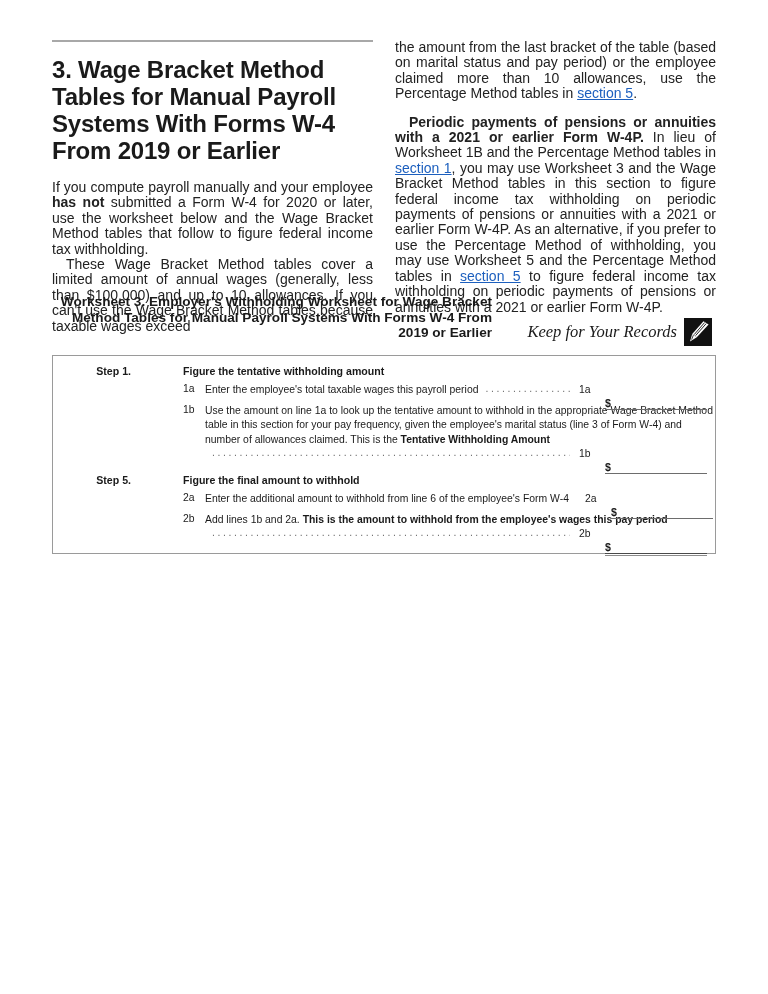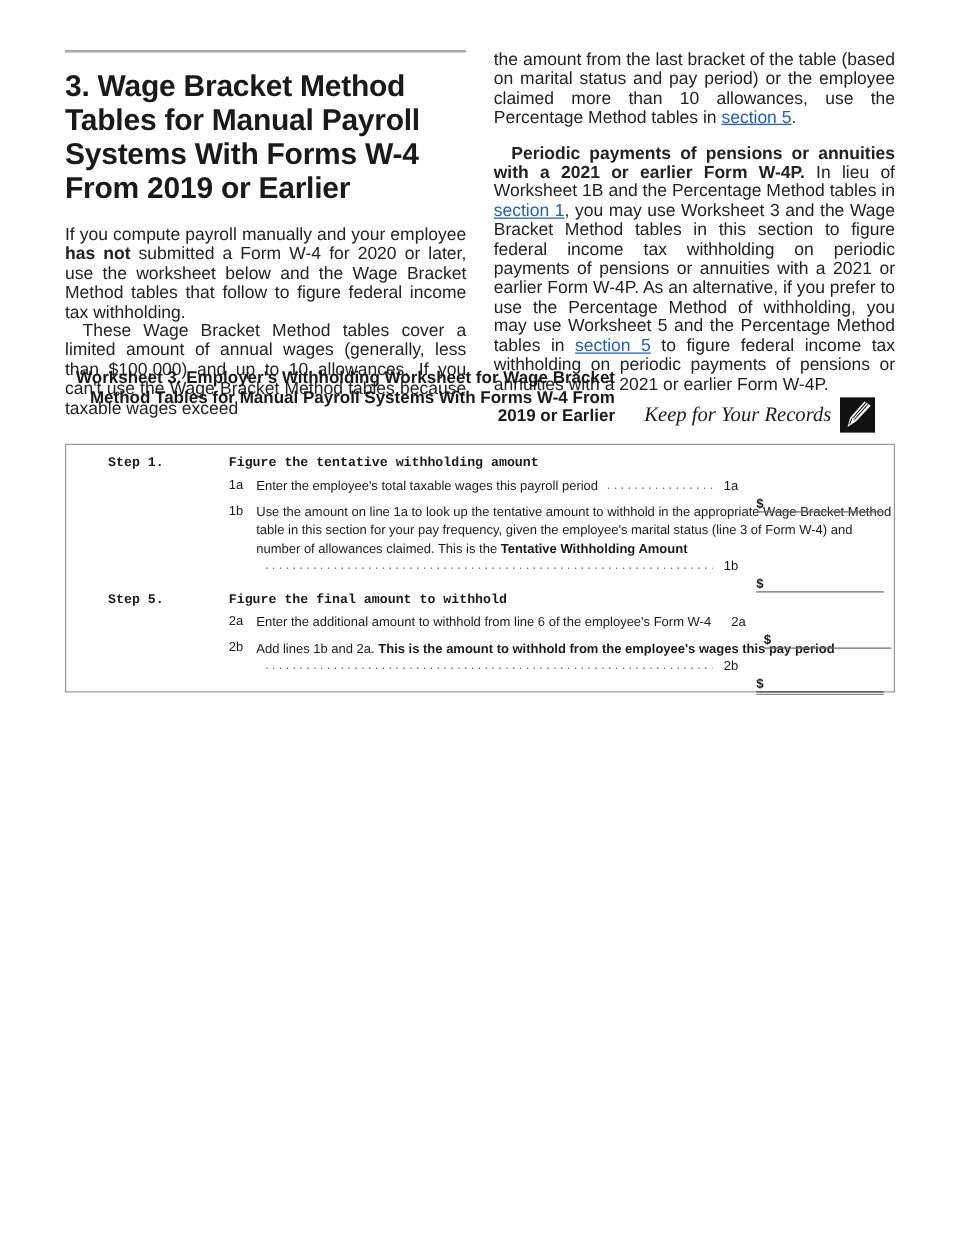--- a/index.html
+++ b/index.html
@@ -88,21 +88,21 @@
     font-size: 13.6px;
     font-weight: bold;
     line-height: 15.6px;
     width: 440px;
     margin: 0;
     color: #1a1a1a;
     text-align: right;
   }
   .keep-wrap {
     position: absolute;
-    right: 16px;
+    right: 4px;
     bottom: 2px;
     display: flex;
     align-items: center;
     gap: 7px;
   }
   .keep-text {
     font-family: "Liberation Serif", serif;
     font-style: italic;
     font-size: 16.5px;
     color: #1a1a1a;
@@ -121,21 +121,20 @@
     padding: 9px 0 11px 0;
     position: relative;
     background: #fff;
   }
 
   .step-row {
     display: flex;
     align-items: baseline;
     padding: 0 0 0 0;
     margin: 0 0 1px 0;
-    font-family: Liberation Mono, monospace;
   }
   .step-label {
     width: 78px;
     flex: 0 0 78px;
     text-align: right;
     font-size: 10.6px;
     font-weight: bold;
     padding-right: 0;
     color: #1a1a1a;
   }

